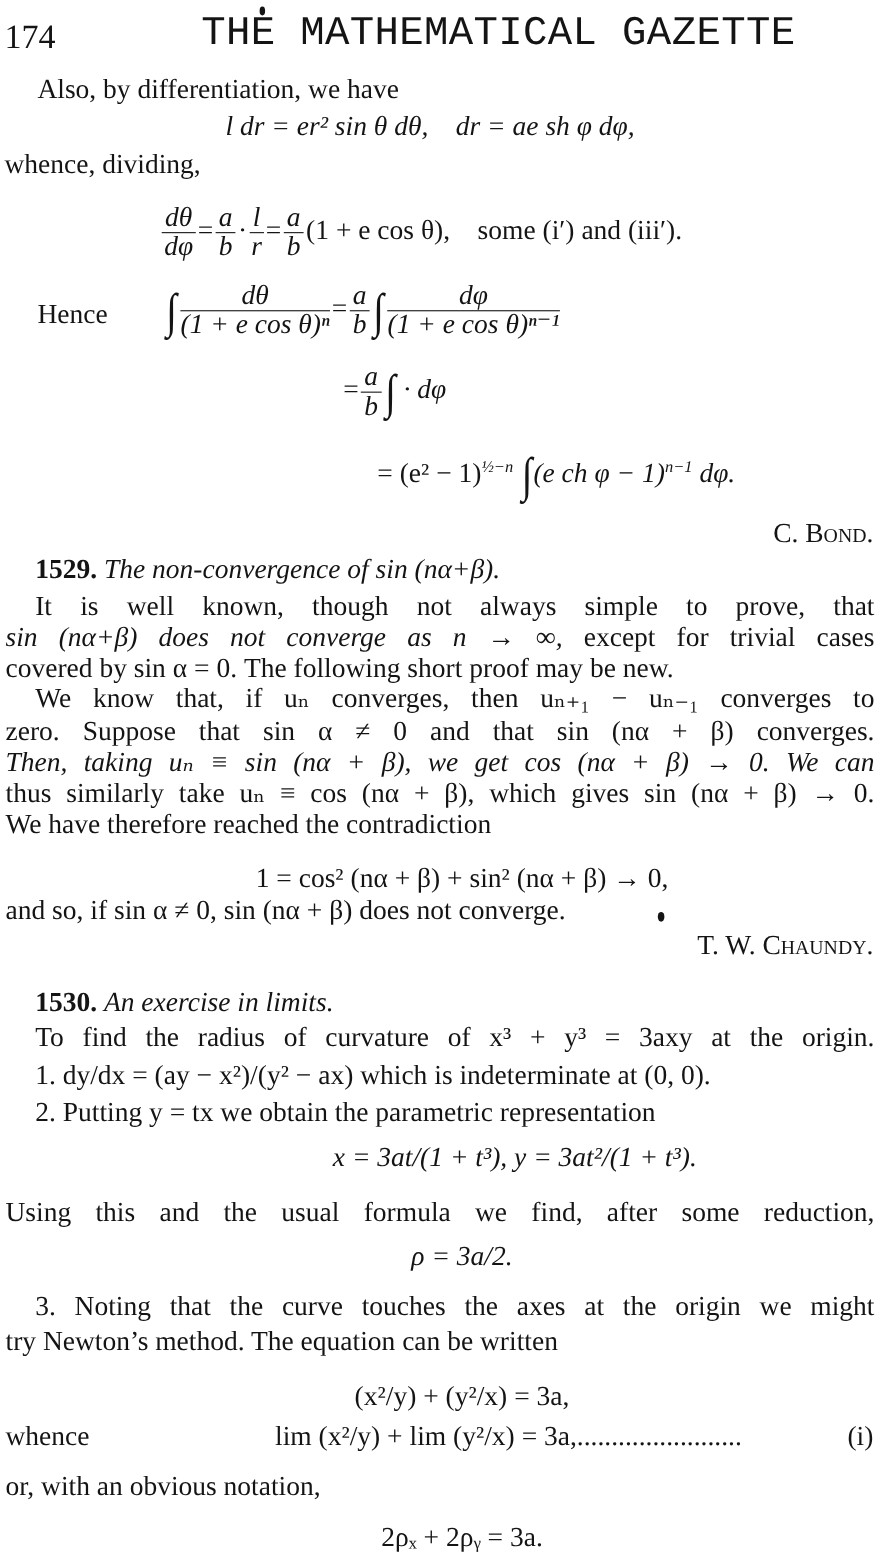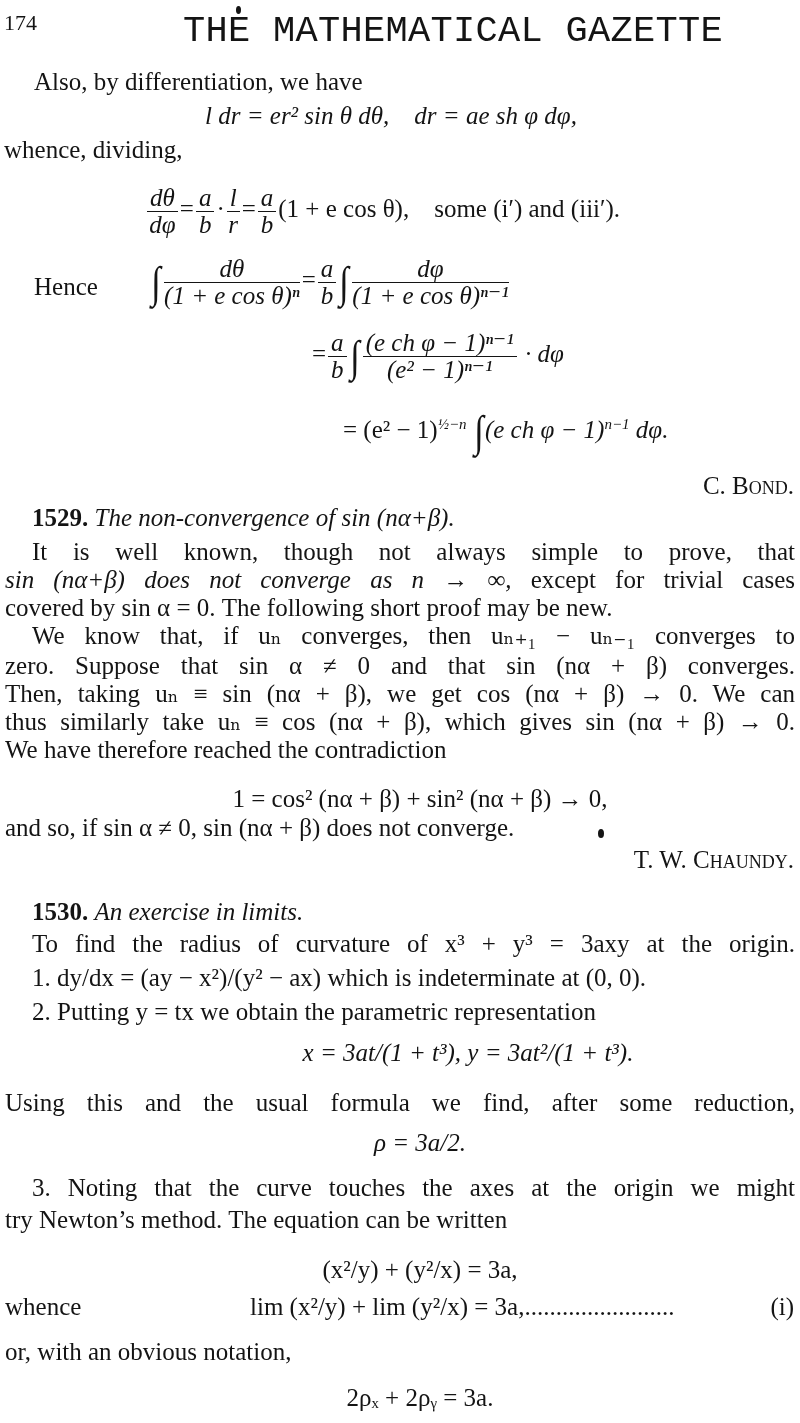--- a/index.html
+++ b/index.html
@@ -15,62 +15,62 @@
   .frac { display: inline-block; vertical-align: middle; text-align: center; margin: 0 2px; }
   .frac > span { display: block; line-height: 26px; }
   .frac > .num { border-bottom: 1.5px solid #141414; padding: 0 3px; }
   .int { font-size: 44px; display: inline-block; vertical-align: middle; line-height: 40px; transform: scaleX(0.8); }
   .dot { position:absolute; width:6px; height:9px; border-radius:50%; background:#141414; }
 </style>
 </head>
 <body>
 
 <div class="dot" style="left:236px;top:6px;width:5px;height:8px;"></div>
-<div class="ln" style="left:4px;top:8px;font-size:22px;">174</div>
+<div class="ln" style="left:4px;top:19px;font-size:31px;">174</div>
 <div class="ln" style="left:183px;top:16px;font-size:37px;letter-spacing:0.3px;font-family:Liberation Mono, monospace;">THE MATHEMATICAL GAZETTE</div>
 
 <div class="ln" style="left:34px;top:67px;">Also, by differentiation, we have</div>
 <div class="ln" style="left:205px;top:101px;font-style:italic;">
   <span>l dr = er² sin θ dθ,</span>&nbsp;&nbsp;&nbsp;
   <span>dr = ae sh φ dφ,</span>
 </div>
 <div class="ln" style="left:4px;top:135px;">whence, dividing,</div>
 
 <div class="ln" style="left:145px;top:185px;">
   <span class="frac it"><span class="num">dθ</span><span>dφ</span></span>=<span class="frac it"><span class="num">a</span><span>b</span></span>·<span class="frac it"><span class="num">l</span><span>r</span></span>=<span class="frac it"><span class="num">a</span><span>b</span></span><span>(1 + e cos θ),</span>&nbsp;&nbsp;&nbsp;
   <span>some (i′) and (iii′).</span>
 </div>
 
 <div class="ln" style="left:34px;top:272px;">Hence</div>
 <div class="ln" style="left:150px;top:256px;">
   <span class="int">∫</span><span class="frac it"><span class="num">dθ</span><span>(1 + e cos θ)ⁿ</span></span>=<span class="frac it"><span class="num">a</span><span>b</span></span><span class="int">∫</span><span class="frac it"><span class="num">dφ</span><span>(1 + e cos θ)ⁿ⁻¹</span></span>
 </div>
 <div class="ln" style="left:312px;top:330px;">
-  =<span class="frac it"><span class="num">a</span><span>b</span></span><span class="int">∫</span><span class="frac it"><span class="num">(e ch φ − 1)ⁿ⁻¹</span><span>(e² − 1)ⁿ⁻¹</span></span>
+  =<span class="frac it"><span class="num">a</span><span>b</span></span><span class="int">∫</span>
   <span class="it">· dφ</span>
 </div>
 <div class="ln" style="left:312px;top:412px;margin-left:31px;">
   <span>= (e² − 1)</span><sup class="it">½−n</sup>
   <span class="int">∫</span><span class="it">(e ch φ − 1)</span><sup class="it">n−1</sup>
   <span class="it">dφ.</span>
 </div>
 <div class="ln sc" style="right:6px;top:471px;">C. Bond.</div>
 
 <div class="ln" style="left:32px;top:503px;">
   <b>1529.</b>
   <i>The non-convergence of sin (nα+β).</i>
 </div>
 <div class="ln just" style="left:32px;width:763px;top:537px;">It is well known, though not always simple to prove, that</div>
 <div class="ln just" style="top:565px;">
   <i>sin (nα+β)</i> <i>does not converge as n → ∞,</i> <span>except for trivial cases</span>
 </div>
 <div class="ln" style="left:5px;top:593px;">covered by sin α = 0. The following short proof may be new.</div>
 <div class="ln just" style="left:32px;width:763px;top:621px;">We know that, if uₙ converges, then uₙ₊₁ − uₙ₋₁ converges to</div>
 <div class="ln just" style="top:651px;">zero. Suppose that sin α ≠ 0 and that sin (nα + β) converges.</div>
-<div class="ln just" style="top:679px;">Then, taking uₙ ≡ sin (nα + β), we get cos (nα + β) → 0. We can</div>
+<div class="ln just" style="top:679px;font-style:italic;">Then, taking uₙ ≡ sin (nα + β), we get cos (nα + β) → 0. We can</div>
 <div class="ln just" style="top:707px;">thus similarly take uₙ ≡ cos (nα + β), which gives sin (nα + β) → 0.</div>
 <div class="ln" style="left:5px;top:735px;">We have therefore reached the contradiction</div>
 <div class="ln c" style="top:784px;">1 = cos² (nα + β) + sin² (nα + β) → 0,</div>
 <div class="ln" style="left:5px;top:813px;">and so, if sin α ≠ 0, sin (nα + β) does not converge.</div>
 <div class="dot" style="left:598px;top:829px;"></div>
 <div class="ln sc" style="right:6px;top:845px;">T. W. Chaundy.</div>
 
 <div class="ln" style="left:32px;top:897px;">
   <b>1530.</b>
   <i>An exercise in limits.</i>

